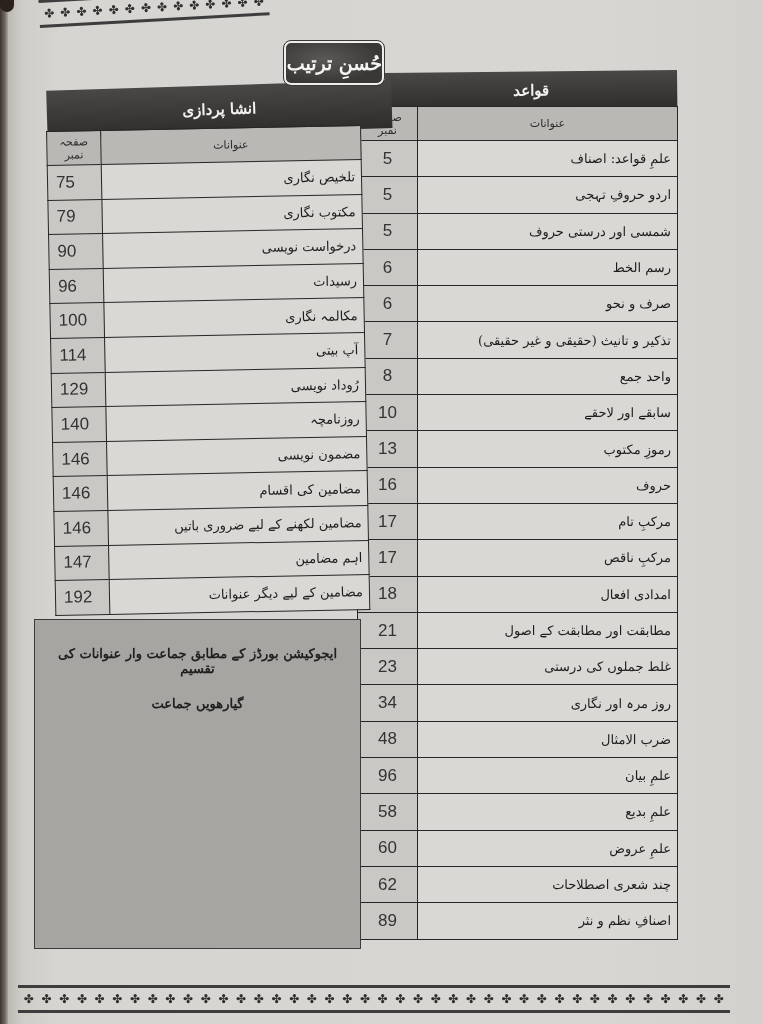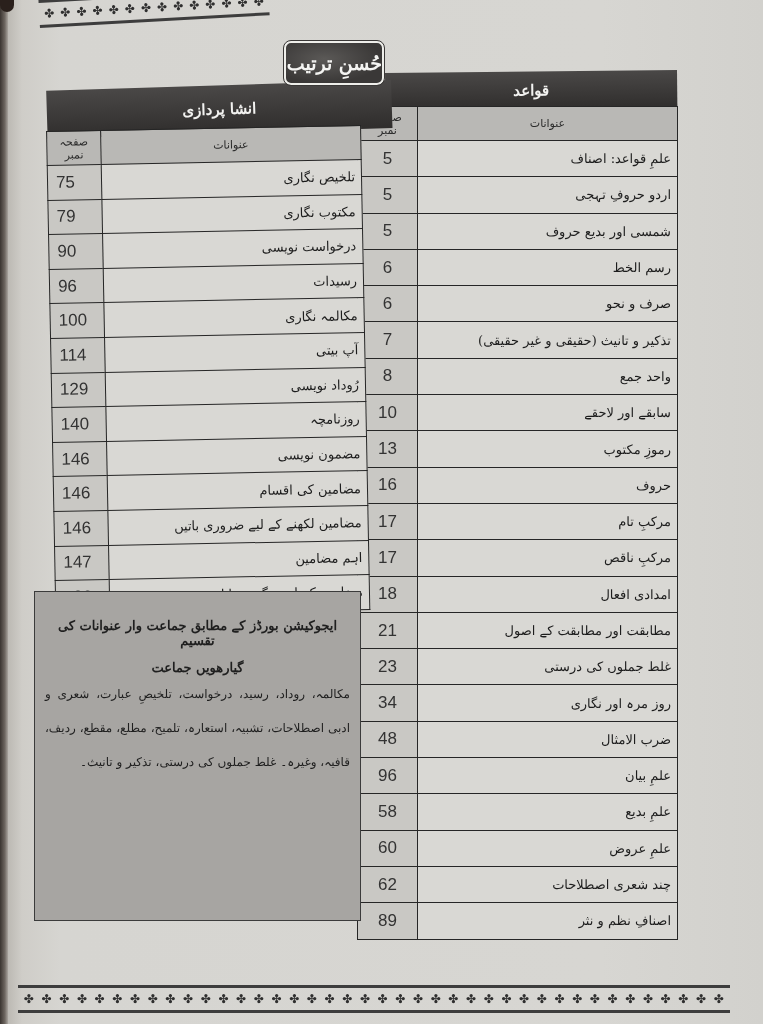--- a/index.html
+++ b/index.html
@@ -70,27 +70,27 @@
   .tbl-right { left: 357px; top: 106px; width: 321px; }
   .tbl-right td.page { width: 60px; }
   .tbl-right tr td { height: 36.3px; }
 
   .tbl-left { left: 46px; top: 125px; width: 315px; transform: rotate(-1.1deg); transform-origin: right top; }
   .tbl-left td.page { width: 54px; text-align: left; padding-left: 8px; }
   .tbl-left tr td { height: 34.6px; }
 
   
   .note-box {
-    position: absolute; left: 34px; top: 591px; width: 327px; height: 330px;
+    position: absolute; left: 34px; top: 619px; width: 327px; height: 330px;
     background: #a7a5a2; border: 1.5px solid #3b3b3b;
     direction: rtl; text-align: center; padding: 12px 10px;
     font-family: "DejaVu Serif", serif; color: #1f1f1f;
   }
   .note-heading { font-size: 13px; font-weight: bold; margin-top: 14px; }
-  .note-sub { font-size: 13px; font-weight: bold; margin-top: 12px; }
+  .note-sub { font-size: 13px; font-weight: bold; margin-top: 20px; }
   .note-body { font-size: 12px; line-height: 34px; text-align: justify; text-align-last: right; margin-top: 2px; }
 </style>
 </head>
 <body>
 
 <div class="spine"></div>
 <div class="spine-top"></div>
 
 <div class="border-top">
   <div class="deco-band" id="deco-top">
@@ -128,21 +128,21 @@
   <tbody id="qawaid-body">
       <tr>
         <td class="title">علمِ قواعد: اصناف</td>
         <td class="page">5</td>
       </tr>
       <tr>
         <td class="title">اردو حروفِ تہجی</td>
         <td class="page">5</td>
       </tr>
       <tr>
-        <td class="title">شمسی اور بدیع حروف</td>
+        <td class="title">شمسی اور درستی حروف</td>
         <td class="page">5</td>
       </tr>
       <tr>
         <td class="title">رسم الخط</td>
         <td class="page">6</td>
       </tr>
       <tr>
         <td class="title">صرف و نحو</td>
         <td class="page">6</td>
       </tr>
@@ -279,21 +279,20 @@
       <tr>
         <td class="title">مضامین کے لیے دیگر عنوانات</td>
         <td class="page">192</td>
       </tr>
     </tbody>
 </table>
 
 <div class="note-box">
   <div class="note-heading">ایجوکیشن بورڈز کے مطابق جماعت وار عنوانات کی تقسیم</div>
   <div class="note-sub">گیارھویں جماعت</div>
-  <div class="note-body">مکالمہ، روداد، رسید، درخواست، تلخیصِ عبارت، شعری و ادبی اصطلاحات، تشبیہ، استعارہ، تلمیح، مطلع، مقطع، ردیف، قافیہ، وغیرہ۔ غلط جملوں کی درستی، تذکیر و تانیث۔</div>
 </div>
 
 <div class="border-bottom">
   <div class="deco-band" id="deco-bottom">
       <span>✤</span>
       <span>✤</span>
       <span>✤</span>
       <span>✤</span>
       <span>✤</span>
       <span>✤</span>

